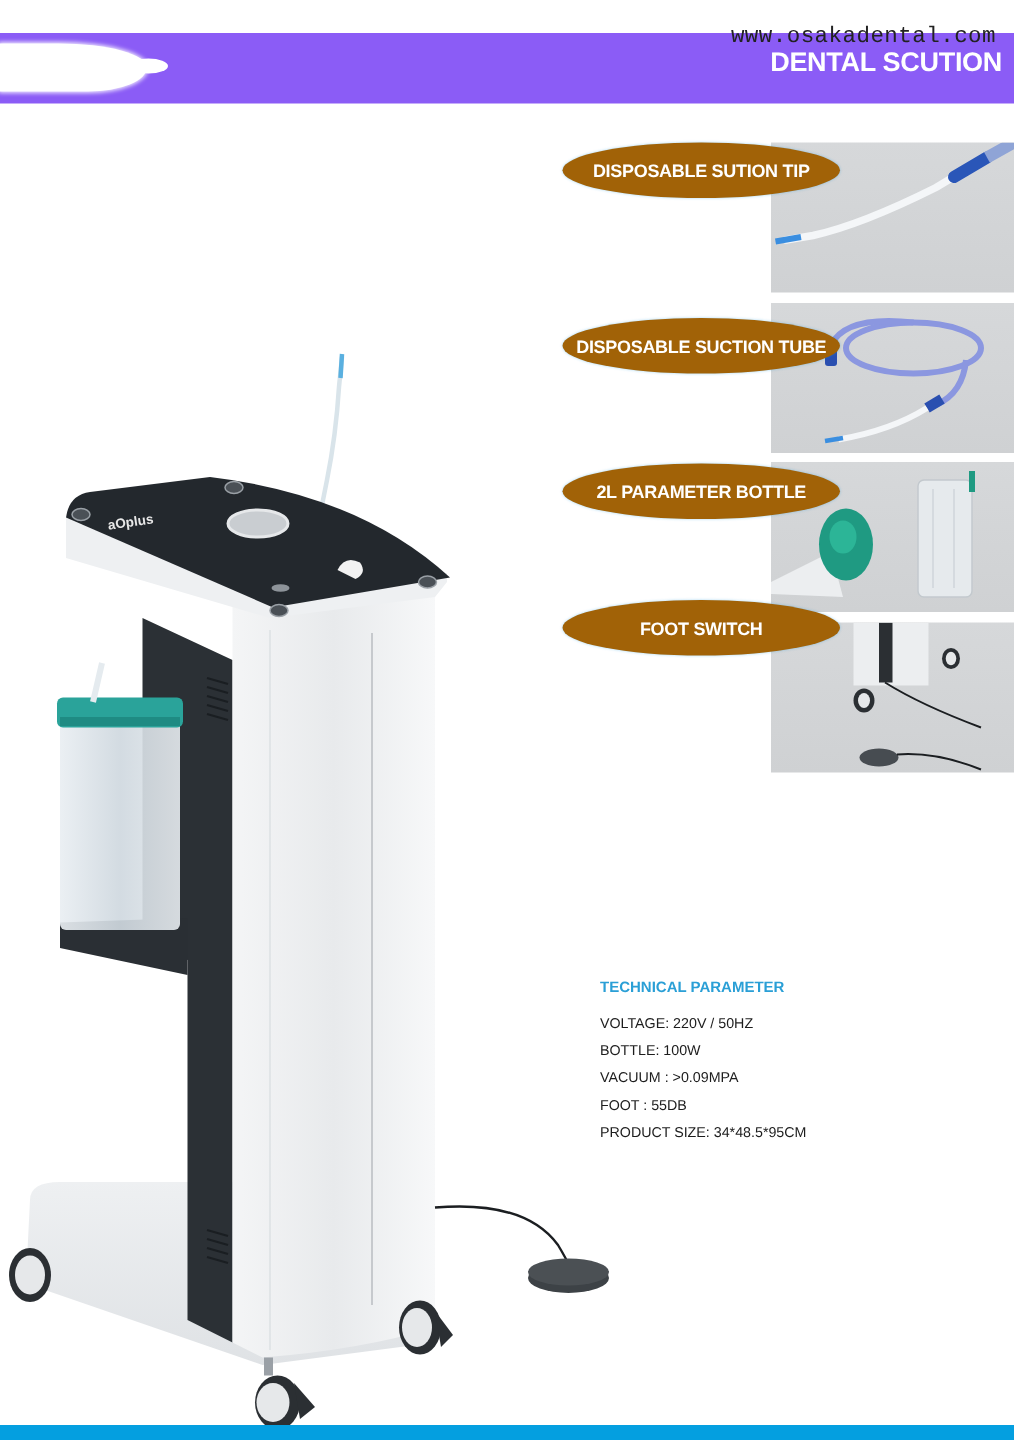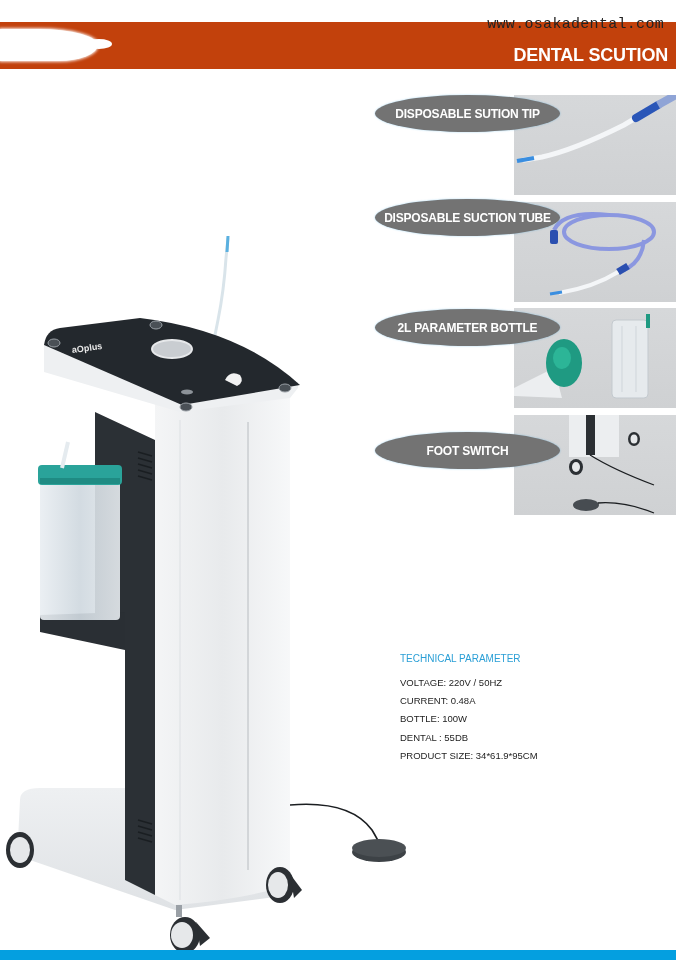--- a/index.html
+++ b/index.html
@@ -2,66 +2,66 @@
 <html><head>
 <meta charset="utf-8">
 <style>
   * { box-sizing: border-box; margin: 0; padding: 0; }
   html, body { width: 676px; height: 960px; background: #ffffff; overflow: hidden; }
   body { position: relative; font-family: "Liberation Sans", "DejaVu Sans", sans-serif; }
 
   
   .header-bar {
     position: absolute; left: 0; top: 22px; width: 676px; height: 47px;
-    background: #c2410c;
+    background: #8b5cf6;
   }
   .header-blob {
     position: absolute; left: 0; top: 7px; width: 98px; height: 32px;
     background: #ffffff; border-radius: 0 60% 40% 0 / 0 50% 50% 0;
     box-shadow: 0 0 3px 1px rgba(255,255,255,0.9);
   }
   .header-blob::after {
     content: ""; position: absolute; right: -14px; top: 10px; width: 26px; height: 10px;
     background: #ffffff; border-radius: 50%;
   }
   .site-url {
     position: absolute; right: 12px; top: -6px;
     font-family: "Liberation Mono", "DejaVu Sans Mono", monospace;
     font-size: 15px; color: #222; letter-spacing: 0.3px;
   }
   .header-title {
-    position: absolute; right: 8px; top: 23px;
+    position: absolute; right: 8px; top: 9px;
     font-size: 18px; font-weight: bold; color: #ffffff; letter-spacing: -0.2px;
   }
 
   
   .footer-bar {
     position: absolute; left: 0; top: 950px; width: 676px; height: 10px;
     background: #049fe0;
   }
 
   
   .acc-pill {
     position: absolute; left: 375px; width: 185px; height: 37px;
-    background: #737373; border-radius: 50%;
+    background: #a16207; border-radius: 50%;
     display: flex; align-items: center; justify-content: center;
     color: #ffffff; font-weight: bold; font-size: 12px; letter-spacing: -0.2px;
     z-index: 2;
     box-shadow: 0 0 2px rgba(26,151,221,0.4);
   }
   .acc-thumb {
     position: absolute; left: 514px; width: 162px; height: 100px;
     background: linear-gradient(180deg, #d6d8da 0%, #cfd1d3 100%);
     overflow: hidden;
   }
 
   
   .spec-title {
     position: absolute; left: 400px; top: 653px;
-    font-size: 10px; font-weight: normal; color: #2a9fd6;
+    font-size: 10px; font-weight: bold; color: #2a9fd6;
   }
   .spec-list { position: absolute; left: 400px; top: 677px; }
   .spec-row {
     height: 18.2px; font-size: 9.5px; font-weight: normal; color: #1d1d1d; white-space: nowrap;
   }
 
   
   .product { position: absolute; left: 0; top: 220px; width: 420px; height: 730px; }
 </style>
 </head>
@@ -164,21 +164,21 @@
 <div class="acc-pill" style="top:95px;">DISPOSABLE SUTION TIP</div>
 <div class="acc-thumb" style="top:95px;">
   <svg width="162" height="100" viewBox="0 0 162 100">
     <path d="M10 65 L28 62 Q60 55 110 30 L140 12" stroke="#f4f6f8" stroke-width="5" fill="none" stroke-linecap="round"></path>
     <path d="M3 66 L20 63" stroke="#3a8ee0" stroke-width="4"></path>
     <path d="M122 23 L144 10" stroke="#2a56b8" stroke-width="8" stroke-linecap="round"></path>
     <path d="M144 10 L162 0" stroke="#8fa4d6" stroke-width="8"></path>
   </svg>
 </div>
 
-<div class="acc-pill" style="top:199px;">DISPOSABLE SUCTION TUBE</div>
+<div class="acc-pill" style="top:212px;">DISPOSABLE SUCTION TUBE</div>
 <div class="acc-thumb" style="top:202px;">
   <svg width="162" height="100" viewBox="0 0 162 100">
     <ellipse cx="95" cy="30" rx="45" ry="17" stroke="#8b97e0" stroke-width="4" fill="none"></ellipse>
     <path d="M40 28 Q50 8 95 13" stroke="#8b97e0" stroke-width="4" fill="none"></path>
     <path d="M130 38 Q128 60 110 68" stroke="#8b97e0" stroke-width="4" fill="none"></path>
     <rect x="36" y="28" width="8" height="14" rx="2" fill="#2a4fb0"></rect>
     <path d="M104 70 L114 64" stroke="#2a4fb0" stroke-width="7"></path>
     <path d="M45 91 Q80 85 104 70" stroke="#f4f6f8" stroke-width="4" fill="none"></path>
     <path d="M36 92 L48 90" stroke="#3a8ee0" stroke-width="3"></path>
   </svg>
@@ -190,37 +190,37 @@
     <path d="M0 80 L40 60 L48 90 L0 88 Z" fill="#eef1f3" opacity="0.9"></path>
     <ellipse cx="50" cy="55" rx="18" ry="24" fill="#1f9a82"></ellipse>
     <ellipse cx="48" cy="50" rx="9" ry="11" fill="#2cb597"></ellipse>
     <rect x="98" y="12" width="36" height="78" rx="4" fill="#e6eaed" stroke="#c3c9ce"></rect>
     <line x1="108" y1="18" x2="108" y2="84" stroke="#cfd5da"></line>
     <line x1="122" y1="18" x2="122" y2="84" stroke="#cfd5da"></line>
     <rect x="132" y="6" width="4" height="14" fill="#1f9a82"></rect>
   </svg>
 </div>
 
-<div class="acc-pill" style="top:432px;">FOOT SWITCH</div>
+<div class="acc-pill" style="top:400px;">FOOT SWITCH</div>
 <div class="acc-thumb" style="top:415px;">
   <svg width="162" height="102" viewBox="0 0 162 102">
     <rect x="55" y="0" width="50" height="42" fill="#eceef0"></rect>
     <rect x="72" y="0" width="9" height="40" fill="#2b2f33"></rect>
     <path d="M76 40 Q100 55 140 70" stroke="#1b1e21" stroke-width="1.3" fill="none"></path>
     <ellipse cx="62" cy="52" rx="7" ry="8" fill="#2b2f33"></ellipse>
       <ellipse cx="62" cy="52" rx="4" ry="5" fill="#e6e8ea"></ellipse>
     <ellipse cx="120" cy="24" rx="6" ry="7" fill="#2b2f33"></ellipse>
       <ellipse cx="120" cy="24" rx="3.5" ry="4.5" fill="#e6e8ea"></ellipse>
     <ellipse cx="72" cy="90" rx="13" ry="6" fill="#474c51"></ellipse>
     <path d="M84 88 Q110 86 140 98" stroke="#1b1e21" stroke-width="1.3" fill="none"></path>
   </svg>
 </div>
 
 <div class="spec-title">TECHNICAL PARAMETER</div>
 <div class="spec-list">
   <div class="spec-row">VOLTAGE:  220V / 50HZ</div>
-  <div class="spec-row">CURRENT:  0.48A</div>
   <div class="spec-row">BOTTLE: 100W</div>
-  <div class="spec-row">DENTAL : 55DB</div>
-  <div class="spec-row">PRODUCT SIZE: 34*61.9*95CM</div>
+  <div class="spec-row">VACUUM : &gt;0.09MPA</div>
+  <div class="spec-row">FOOT : 55DB</div>
+  <div class="spec-row">PRODUCT SIZE: 34*48.5*95CM</div>
 </div>
 
 <div class="footer-bar"></div>
 
 </body></html>

